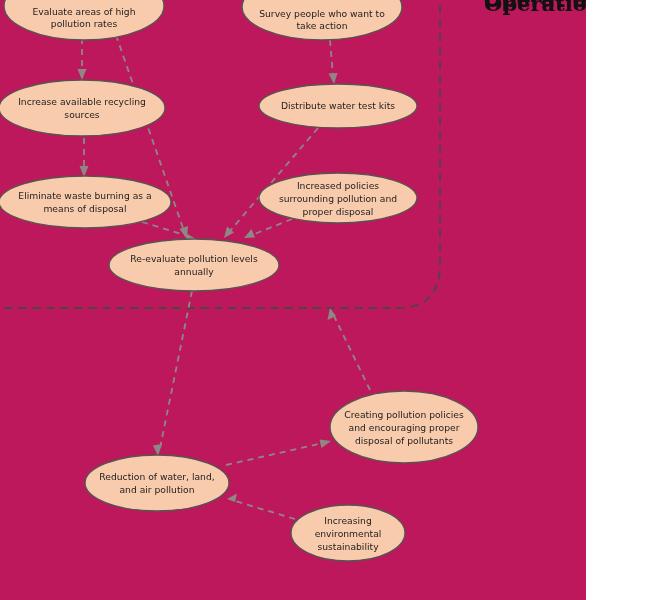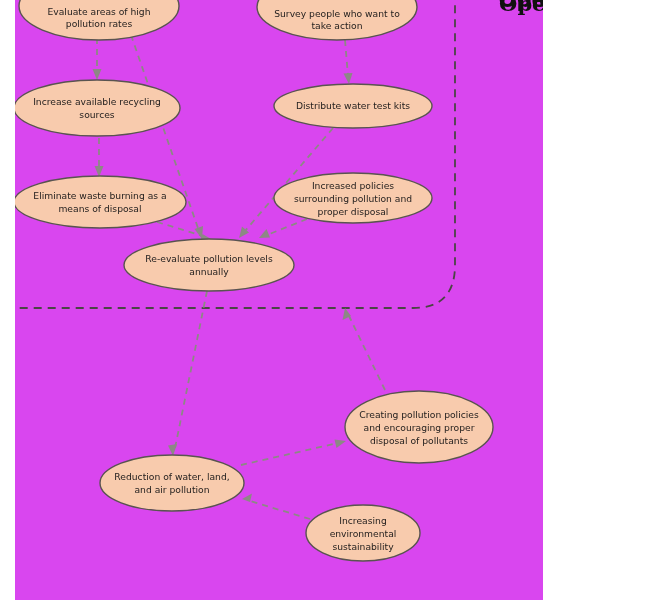--- a/index.html
+++ b/index.html
@@ -5,25 +5,24 @@
   html, body {
     margin: 0;
     padding: 0;
     background: #ffffff;
   }
   body {
     font-family: "DejaVu Sans", sans-serif;
   }
   #canvas-wrap {
     position: relative;
-    width: 528px;
+    width: 586px;
     height: 600px;
     overflow: hidden;
-    background: #d946ef;
-    margin-left: 15px;
+    background: #be185d;
   }
   svg#diagram {
     position: absolute;
     top: 0;
     left: 0;
     width: 663px;
     height: 600px;
     display: block;
   }
   .node-ellipse {

